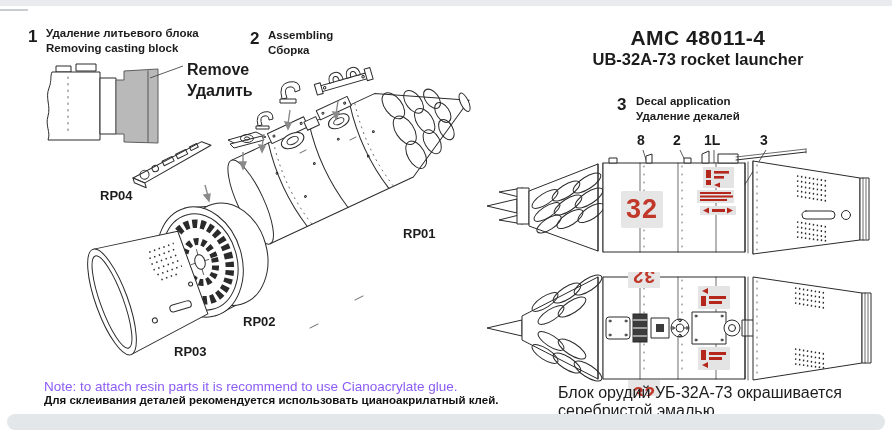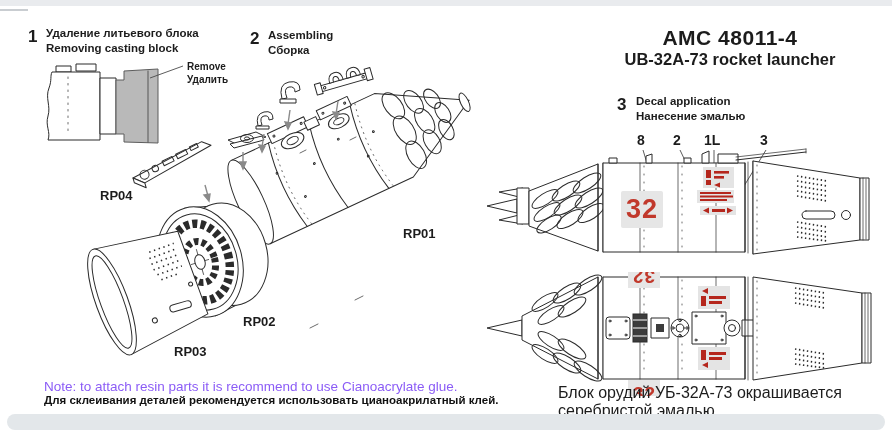--- a/index.html
+++ b/index.html
@@ -16,21 +16,21 @@
   .bottom-bar{left:7px;top:414px;width:878px;height:16px;background:#e3e7ea;border-radius:8px;}
   
   .step-num{font-weight:bold;font-size:17px;line-height:1;}
   .step-text{font-weight:bold;font-size:11.5px;line-height:1.3;}
   
   .title1{font-weight:bold;font-size:21px;text-align:center;letter-spacing:.5px;}
   .title2{font-weight:bold;font-size:16.5px;text-align:center;}
   
   .part-label{font-weight:bold;font-size:13px;}
   .callout-num{font-weight:bold;font-size:14px;}
-  .remove-label{font-weight:bold;font-size:10px;line-height:1.3;}
+  .remove-label{font-weight:bold;font-size:16px;line-height:1.3;}
   
   .note-en{font-size:13.5px;color:#8b5cf6;}
   .note-ru{font-size:11.5px;font-weight:bold;color:#111;}
   .paint-en{font-size:12.5px;font-weight:bold;}
   .paint-ru{font-size:16px;}
   
   .decal32{
     width:42px;height:37px;background:#e6e6e6;border-radius:2px;
     display:flex;align-items:center;justify-content:center;
     font-weight:bold;font-size:27px;letter-spacing:1px;color:#c1382b;
@@ -395,29 +395,29 @@
   <div>Remove</div>
   <div>Удалить</div>
 </div>
 
 <div class="abs step-num" style="left:250px;top:30px;">2</div>
 <div class="abs step-text" style="left:268px;top:28px;">
   <div>Assembling</div>
   <div>Сборка</div>
 </div>
 
-<div class="abs" style="left:580px;top:26px;width:300px;">
+<div class="abs" style="left:548px;top:26px;width:300px;">
   <div class="title1">AMC 48011-4</div>
   <div class="title2">UB-32A-73  rocket launcher</div>
 </div>
 
 <div class="abs step-num" style="left:617px;top:96px;">3</div>
 <div class="abs step-text" style="left:636px;top:94px;">
   <div>Decal application</div>
-  <div>Нанесение эмалью</div>
+  <div>Удаление декалей</div>
 </div>
 
 <div class="abs callout-num" style="left:637px;top:132px;">8</div>
 <div class="abs callout-num" style="left:673px;top:132px;">2</div>
 <div class="abs callout-num" style="left:704px;top:132px;">1L</div>
 <div class="abs callout-num" style="left:760px;top:132px;">3</div>
 
 <div class="abs part-label" style="left:100px;top:188px;">RP04</div>
 <div class="abs part-label" style="left:393px;top:226px;padding-left:10px;">RP01</div>
 <div class="abs part-label" style="left:243px;top:314px;">RP02</div>

